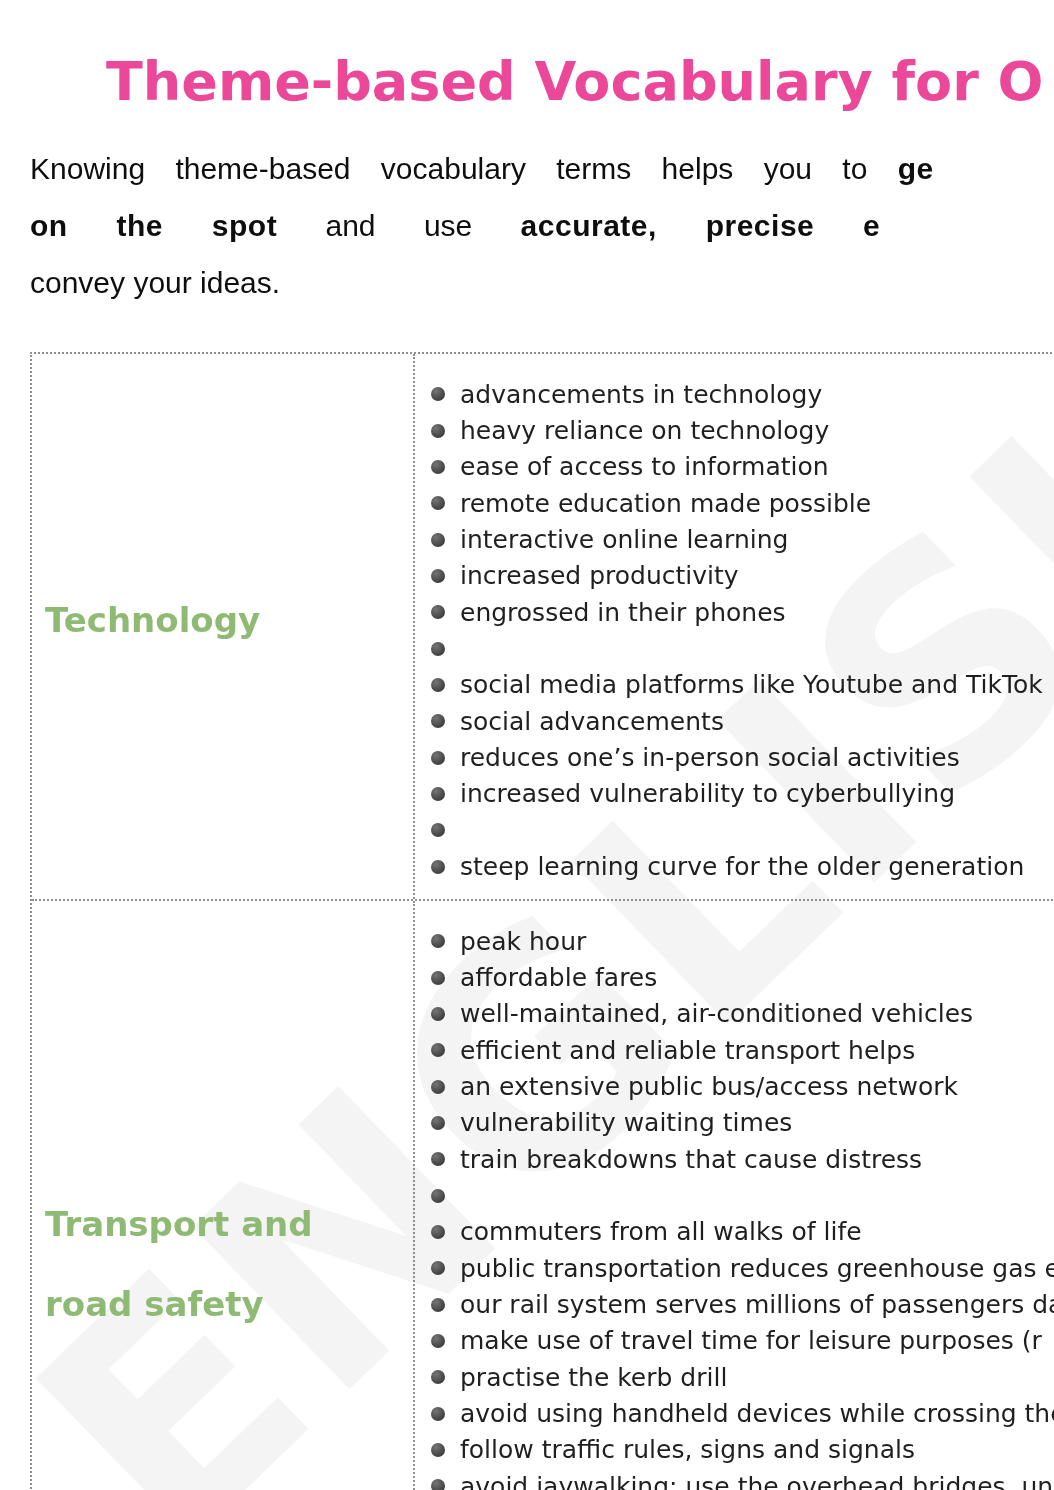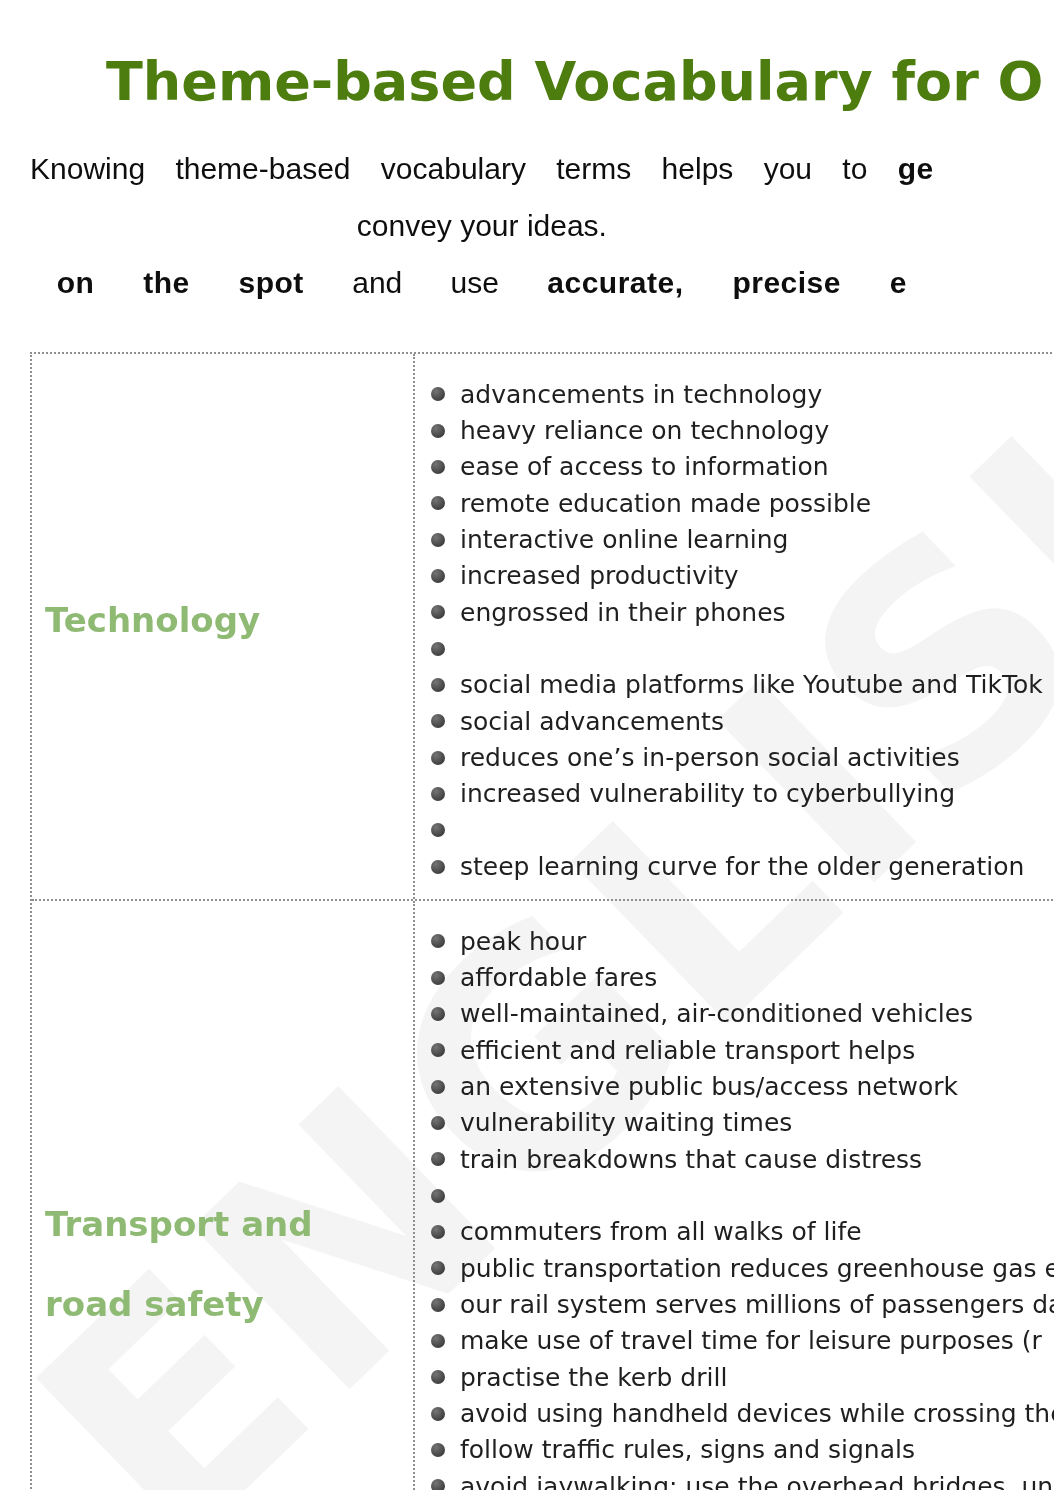--- a/index.html
+++ b/index.html
@@ -30,33 +30,33 @@
     user-select: none;
   }
   
   .page-title {
     position: absolute;
     left: 106px; top: 14px;
     font-size: 54px;
     font-weight: bold;
     letter-spacing: 0px;
     white-space: nowrap;
-    color: #4d7c0f;
+    color: #ec4899;
     z-index: 1;
   }
   
   .intro {
     position: absolute;
     left: 30px; top: 140px;
     z-index: 1;
     font-family: "Liberation Sans", sans-serif;
     font-size: 30px;
     color: #0e0e0e;
   }
-  .intro .p-line { white-space: nowrap; height: 57px; line-height: 57px; text-align: center; }
+  .intro .p-line { white-space: nowrap; height: 57px; line-height: 57px; }
   .p-line.ws1 { word-spacing: 22px; }
   .p-line.ws2 { word-spacing: 40px; }
   .intro b { font-weight: bold; letter-spacing: 0.5px; }
   
   .vocab-table {
     position: absolute;
     left: 30px; top: 352px;
     width: 1200px;
     z-index: 1;
     border-top: 2px dotted var(--border-gray);
@@ -107,22 +107,22 @@
 </style>
 </head>
 <body>
 
 <div class="watermark">ENGLISH</div>
 
 <h1 class="page-title">Theme-based Vocabulary for O</h1>
 
 <div class="intro">
   <div class="p-line ws1"><span>Knowing theme-based vocabulary terms helps you to </span><b>ge</b></div>
+  <div class="p-line ws2"><b>on the spot</b><span> and use </span><b>accurate, precise e</b></div>
   <div class="p-line"><span>convey your ideas.</span></div>
-  <div class="p-line ws2"><b>on the spot</b><span> and use </span><b>accurate, precise e</b></div>
 </div>
 
 <div class="vocab-table">
 
   <div class="t-row row-1">
     <div class="theme-cell">
       <div class="theme-label">Technology</div>
     </div>
     <div class="items-cell">
       <ul class="vocab-list">

